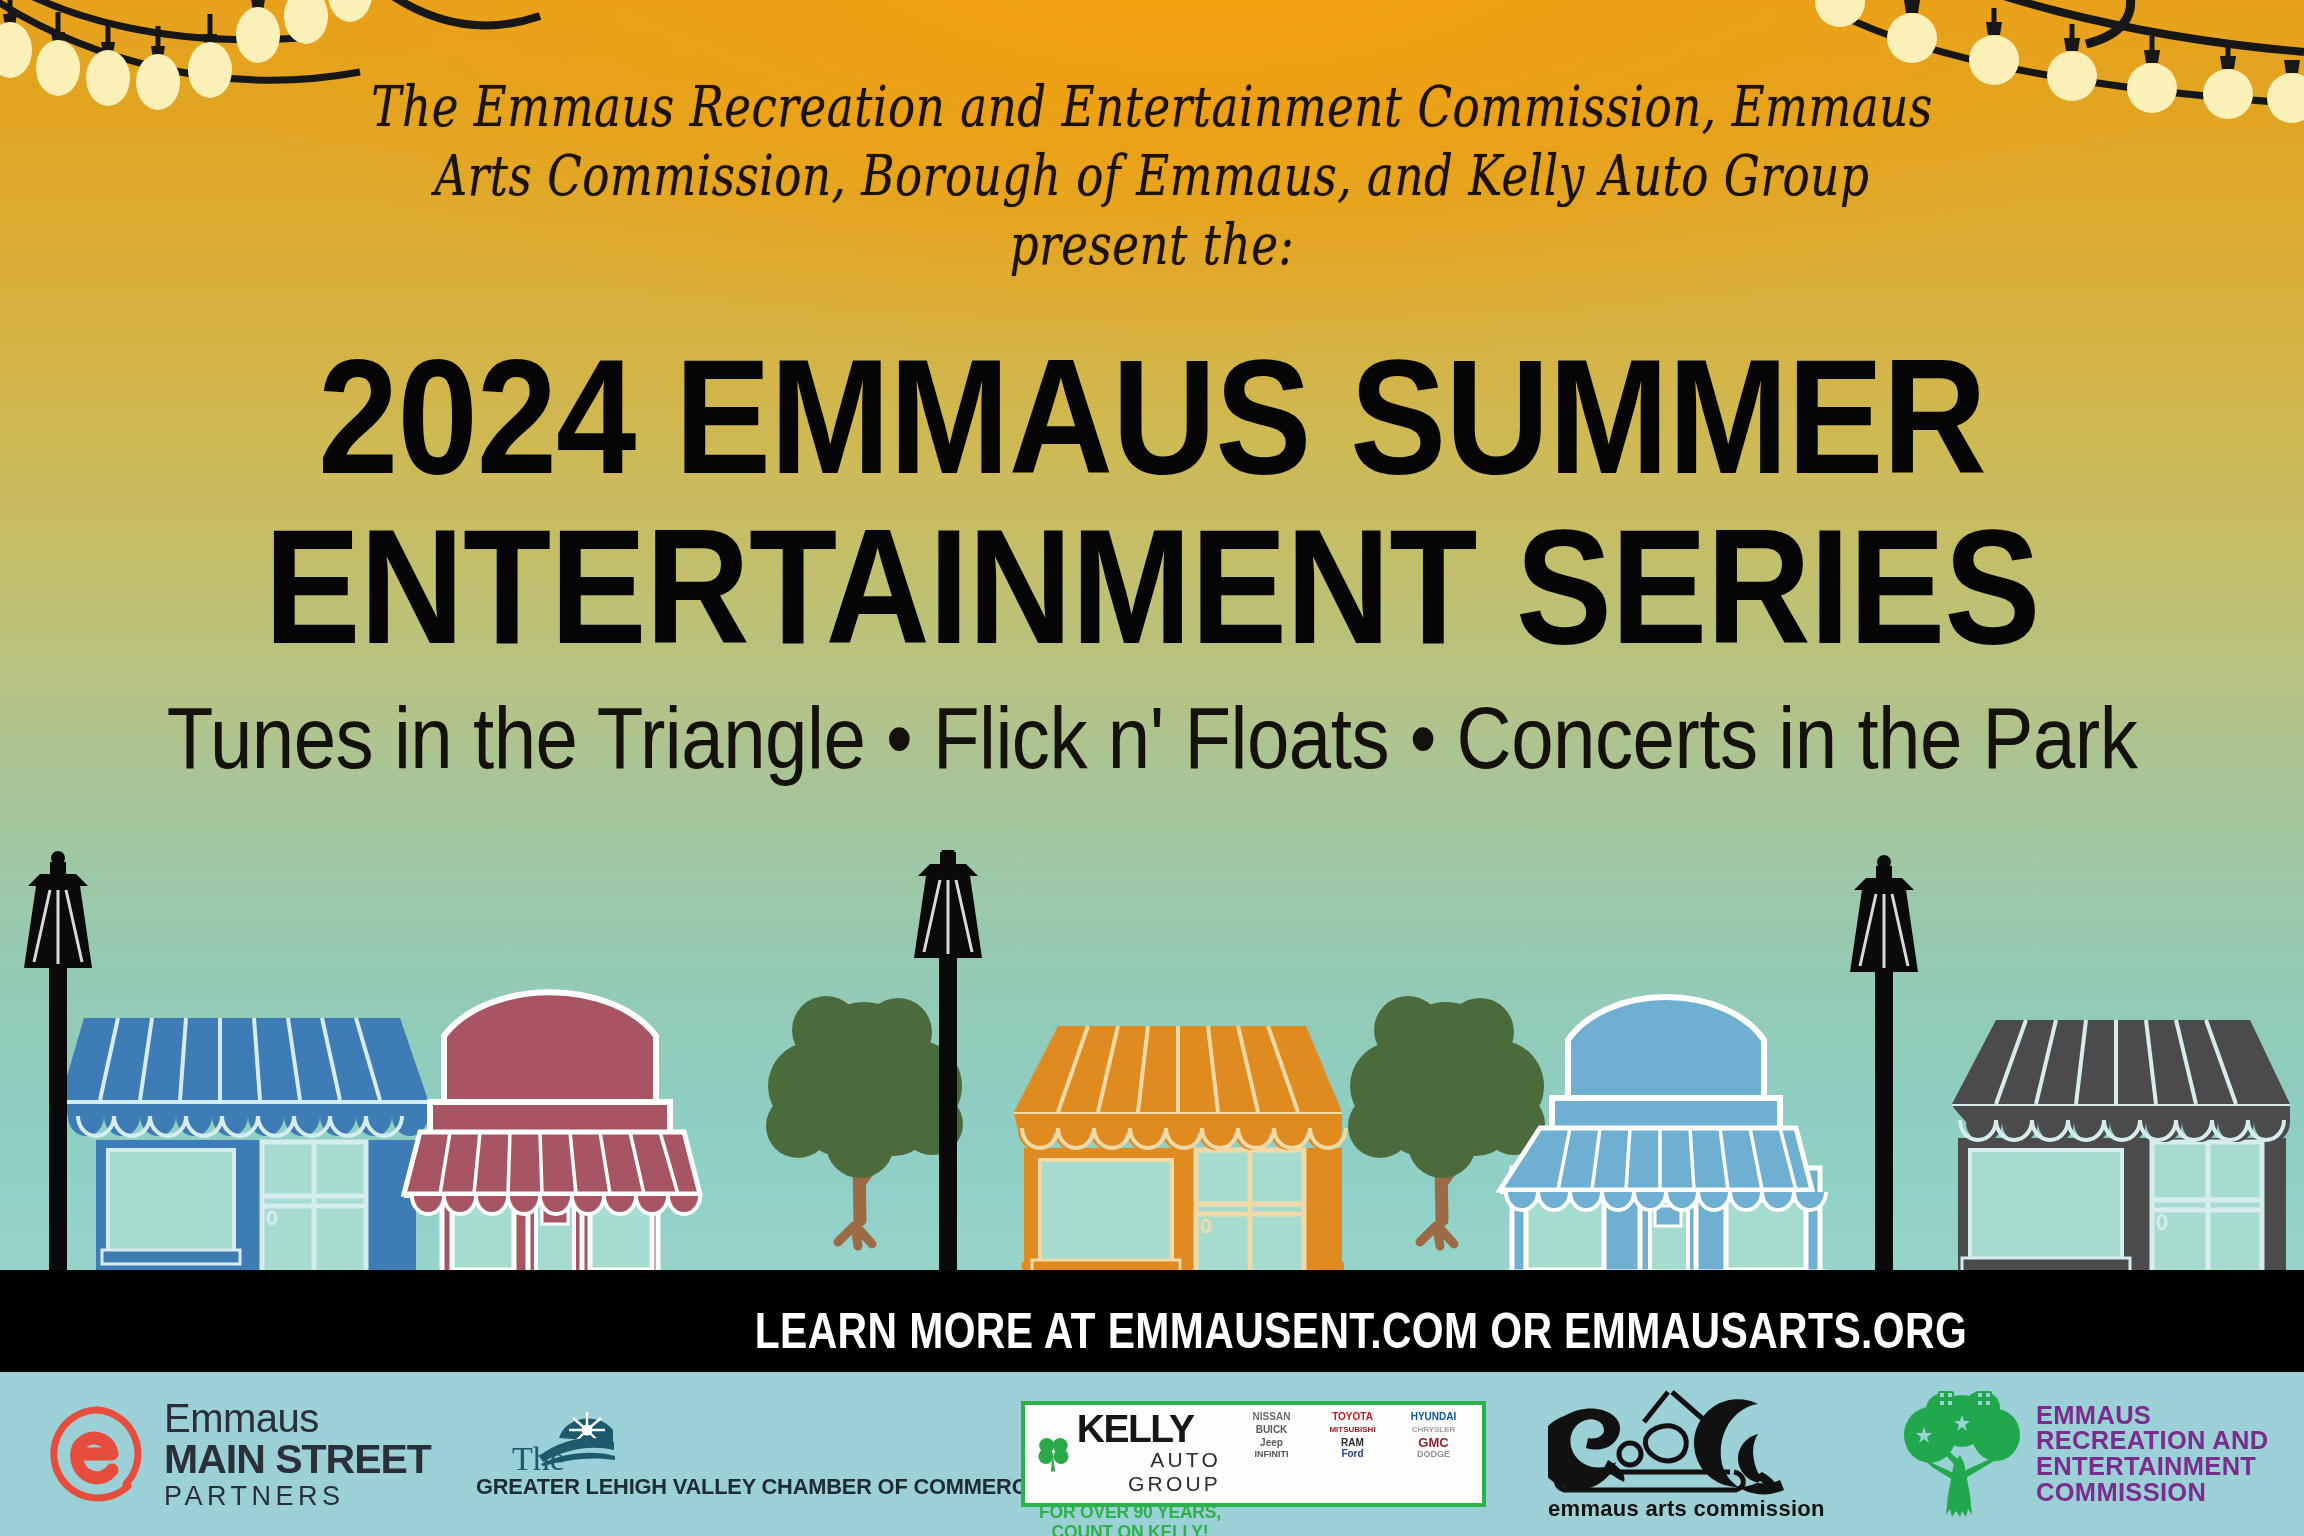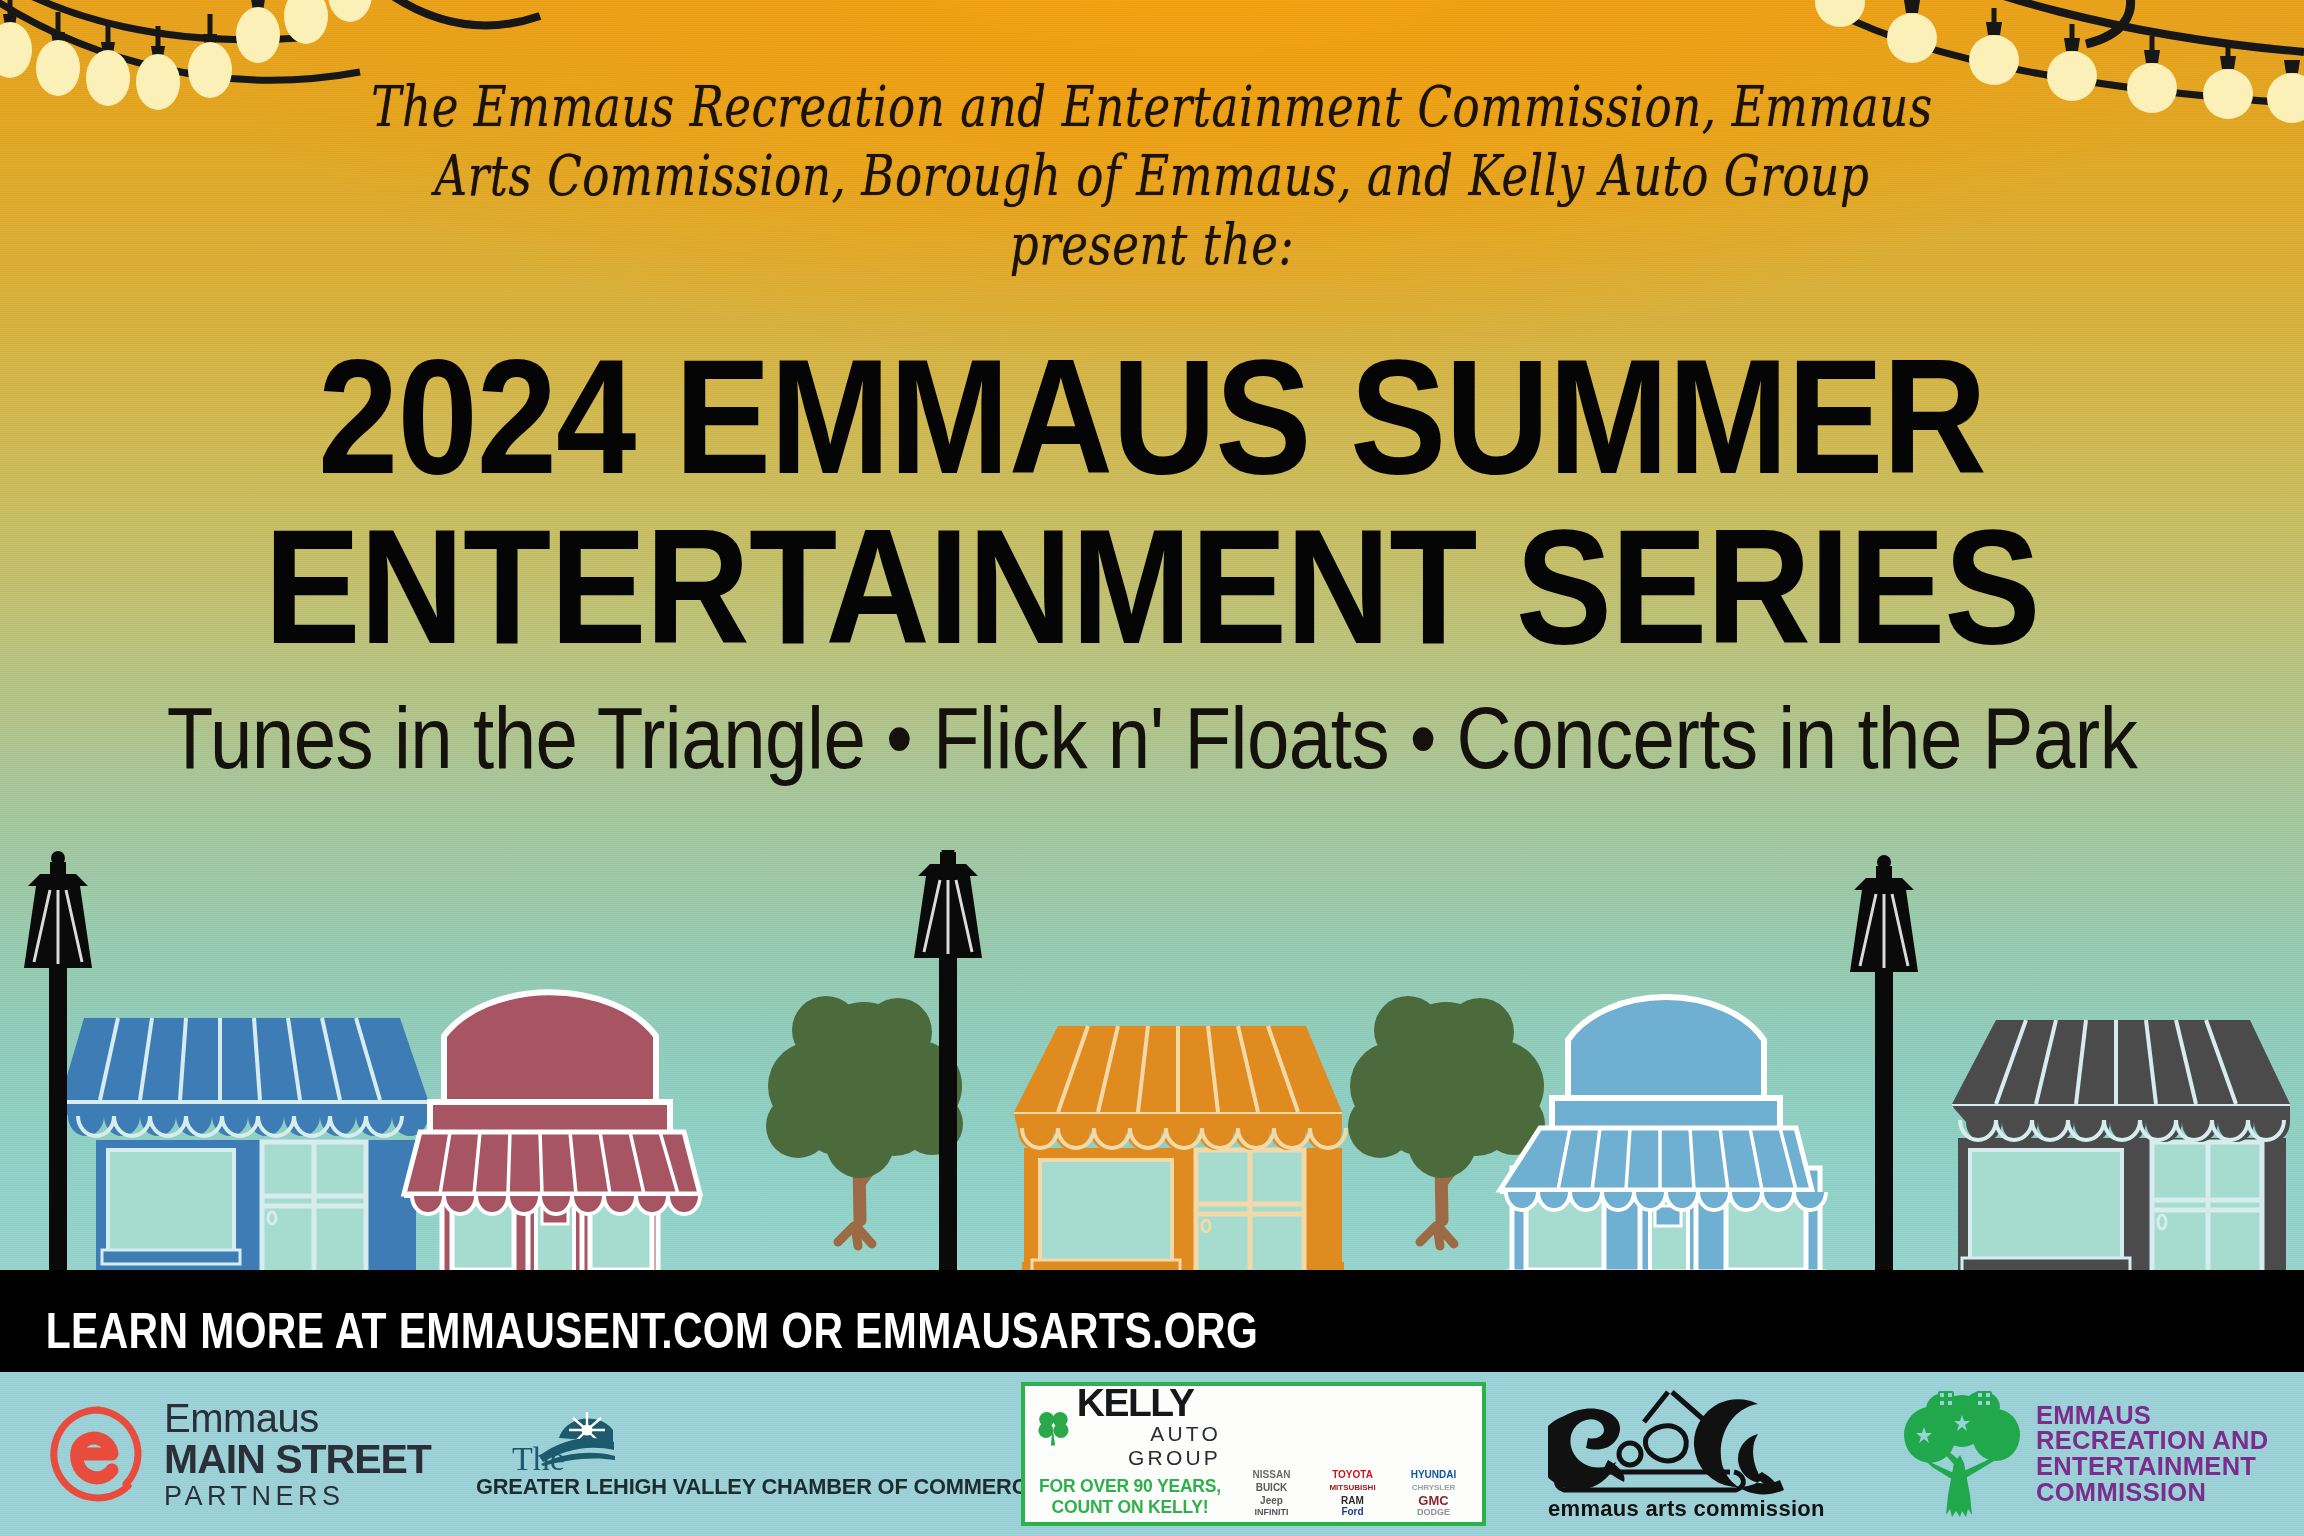--- a/index.html
+++ b/index.html
@@ -83,21 +83,21 @@
     transform:scaleY(1.12) scaleX(.99);
     transform-origin:top center;
   }
   
   #street { position:absolute; left:0; top:850px; width:2304px; height:488px; }
   #ground { position:absolute; left:0; top:1270px; width:2304px; height:68px; background:#000; }
   
   #banner {
     position:absolute; left:0; top:1290px; width:2013px; height:82px;
     background:#000;
-    display:flex; align-items:center; justify-content:flex-start;
+    display:flex; align-items:center; justify-content:flex-end;
   }
   #banner span {
     color:#fff;
     font-family:"Liberation Sans", sans-serif;
     font-weight:700;
     font-size:44px;
     letter-spacing:.4px;
     transform:scaleX(.93) scaleY(1.14);
   }
   
@@ -129,23 +129,23 @@
     letter-spacing:-2px; line-height:.86; margin-left:-46px;
   }
   #lg-cham .sun { margin-left:8px; margin-bottom:4px; }
   #lg-cham .sub {
     font-size:22.5px; color:#1d2b33; font-weight:700; letter-spacing:-.2px;
     transform:scaleX(.97); transform-origin:left; margin-top:4px;
   }
 
   
   #lg-kelly {
-    left:1021px; width:465px; height:144px;
+    left:1021px; width:465px; height:106px;
     border:4px solid #2db14a; background:#fdfdfb;
-    display:flex; align-items:flex-end; padding:5px 8px 5px 10px;
+    display:flex; align-items:flex-start; padding:5px 8px 5px 10px;
   }
   #lg-kelly .kleft { width:190px; }
   #lg-kelly .krow { display:flex; align-items:center; gap:5px; }
   #lg-kelly .kelly-word { font-size:39px; font-weight:700; color:#15171a; letter-spacing:-1.5px; line-height:.95;}
   #lg-kelly .ag { font-size:21px; color:#2a2d31; letter-spacing:3.2px; text-align:right; margin-top:1px; padding-right:4px;}
   #lg-kelly .tag { color:#2db14a; font-weight:700; font-size:17.5px; line-height:1.16; text-align:center; margin-top:6px; letter-spacing:-.2px;}
   #lg-kelly .brands { flex:1; display:grid; grid-template-columns:repeat(3,1fr); grid-template-rows:repeat(3,1fr); align-items:center; justify-items:center; padding-left:6px;}
   #lg-kelly .brands div { font-size:10px; font-weight:700; text-align:center; line-height:1; }
 
   

